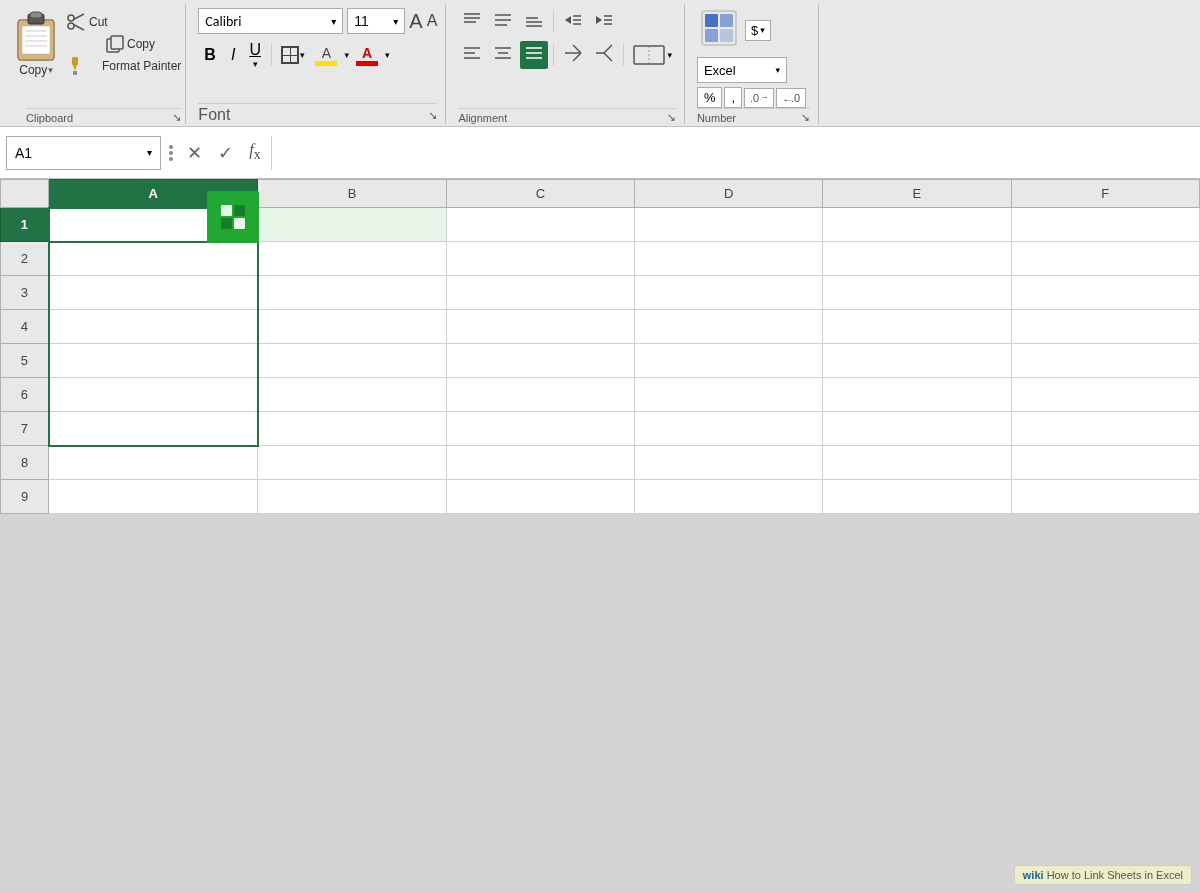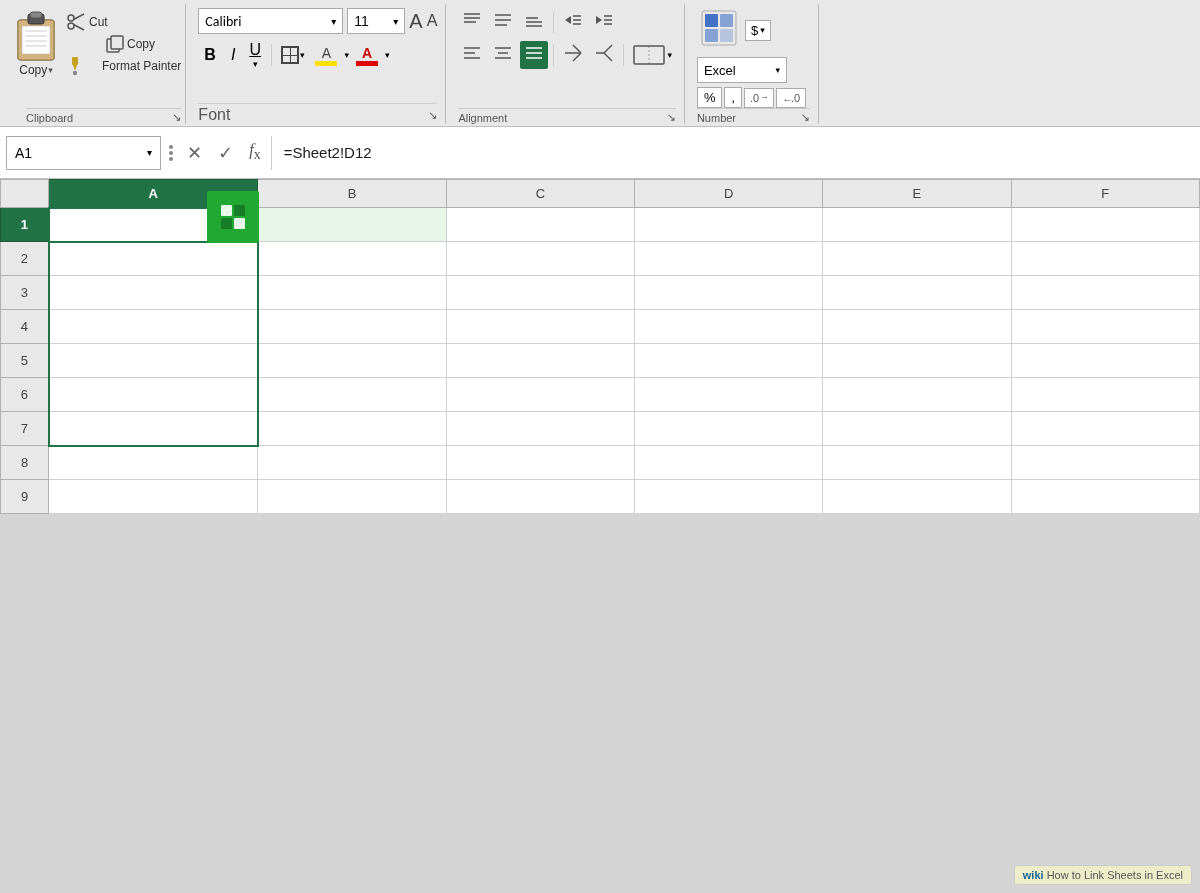--- a/index.html
+++ b/index.html
@@ -310,21 +310,20 @@
       <div style="width:4px; height:4px; border-radius:50%; background:#888;"></div>
     </div>
 
     <span style="font-size:18px; color:#666; cursor:pointer; padding:2px 6px;">✕</span>
     <span style="font-size:18px; color:#666; cursor:pointer; padding:2px 6px;">✓</span>
 
     <span style="font-size:16px; font-style:italic; color:#555; cursor:pointer; padding:2px 6px; font-family:serif;">f<span style="font-style:normal; font-size:14px; vertical-align:sub;">x</span></span>
 
     <div style="width:1px; height:34px; background:#ccc;"></div>
 
-    <input type="text" value="=Sheet2!D12" style="flex: 1 1 0%; border: none; outline: none; font-size: 15px; padding: 4px 8px; height: 34px; background: white; color: rgb(26, 26, 26); font-family: inherit;">
   </div>
 
   <div style="flex:1; overflow:hidden; background:#d4d4d4;">
     <table style="border-collapse:collapse; table-layout:fixed; width:100%;">
 
       <colgroup>
         <col style="width:46px;">
         <col style="width:200px;">
         <col style="width:180px;">
         <col style="width:180px;">

